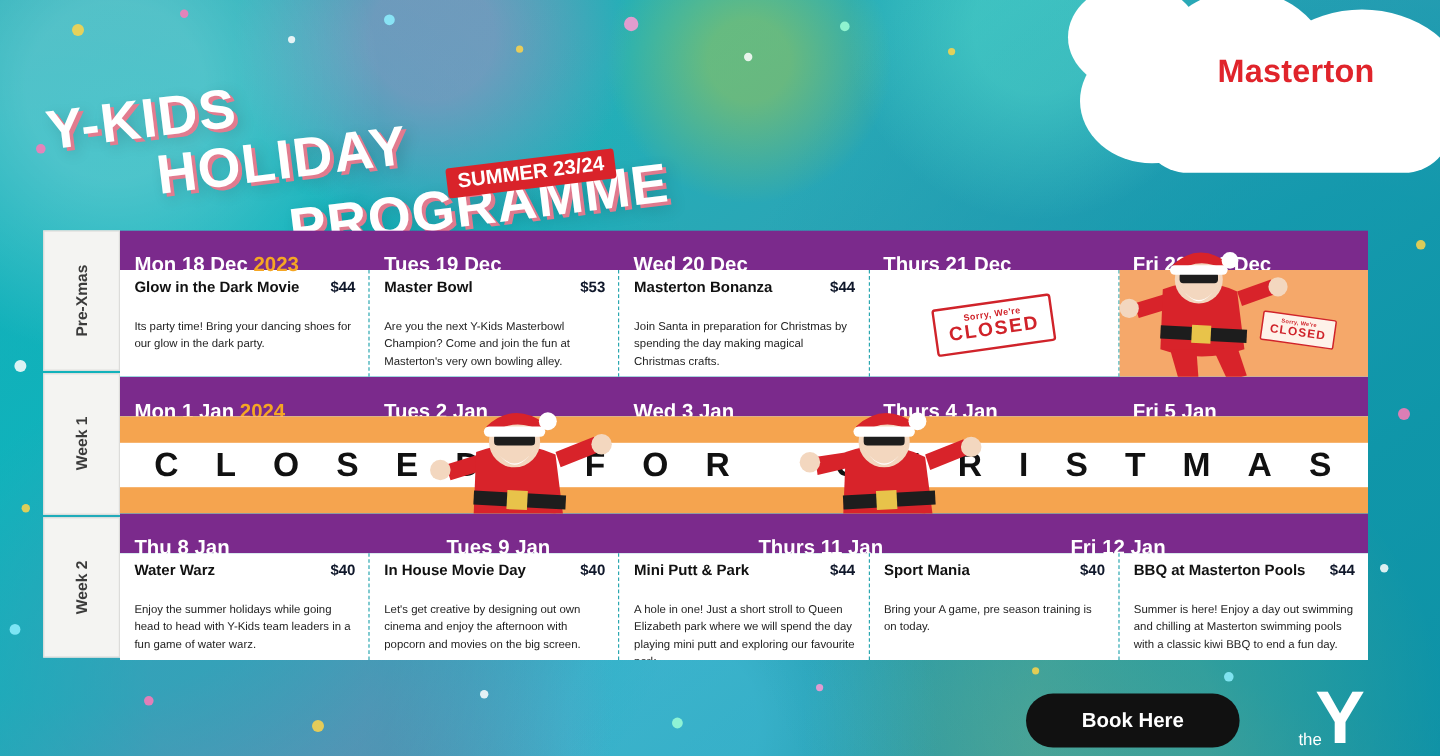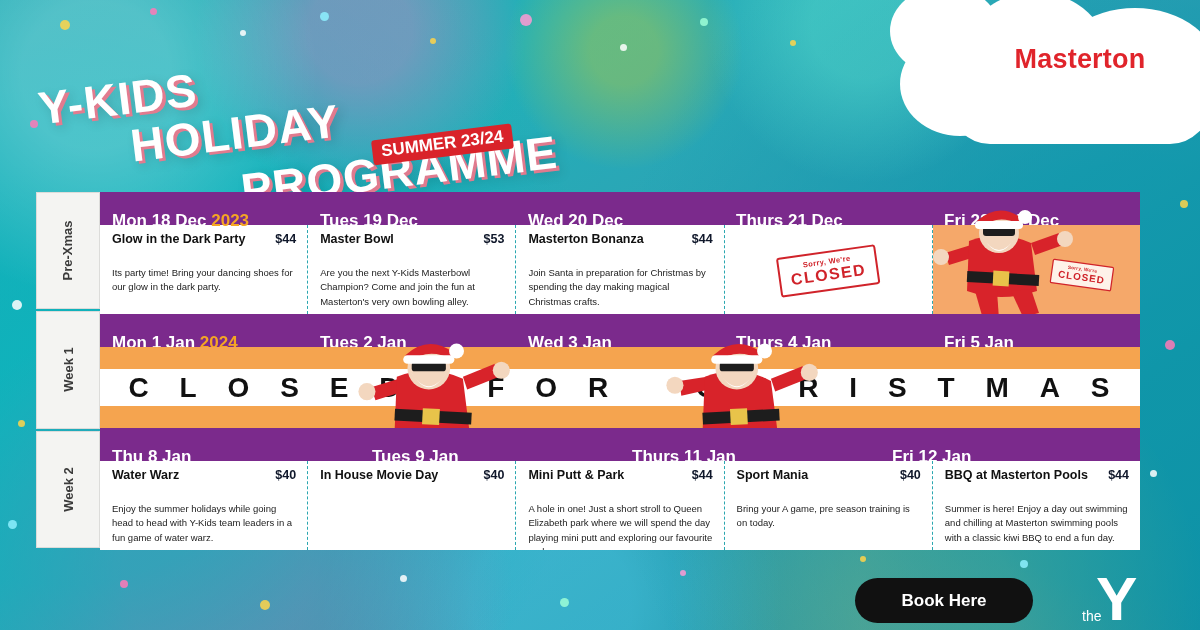--- a/index.html
+++ b/index.html
@@ -255,21 +255,21 @@
           <span>Thurs 21 Dec</span>
         </div>
         <div class="cell">
           <span>Fri 22 - 31 Dec</span>
         </div>
       </div>
       <div class="body">
 
         <div class="cell">
           <div class="ttl">
-            <div class="name">Glow in the Dark Party</div>
+            <div class="name">Glow in the Dark Movie</div>
             <div class="price">$44</div>
           </div>
           <div class="desc">Its party time! Bring your dancing shoes for our glow in the dark party.</div>
         </div>
 
         <div class="cell">
           <div class="ttl">
             <div class="name">Master Bowl</div>
             <div class="price">$53</div>
           </div>
@@ -437,20 +437,21 @@
             <div class="price">$40</div>
           </div>
           <div class="desc">Enjoy the summer holidays while going head to head with Y-Kids team leaders in a fun game of water warz.</div>
         </div>
 
         <div class="cell">
           <div class="ttl">
             <div class="name">In House Movie Day</div>
             <div class="price">$40</div>
           </div>
+          <div class="desc">Let's get creative by designing out own cinema and enjoy the afternoon with popcorn and movies on the big screen.</div>
         </div>
 
         <div class="cell">
           <div class="ttl">
             <div class="name">Mini Putt &amp; Park</div>
             <div class="price">$44</div>
           </div>
           <div class="desc">A hole in one! Just a short stroll to Queen Elizabeth park where we will spend the day playing mini putt and exploring our favourite park.</div>
         </div>
 

